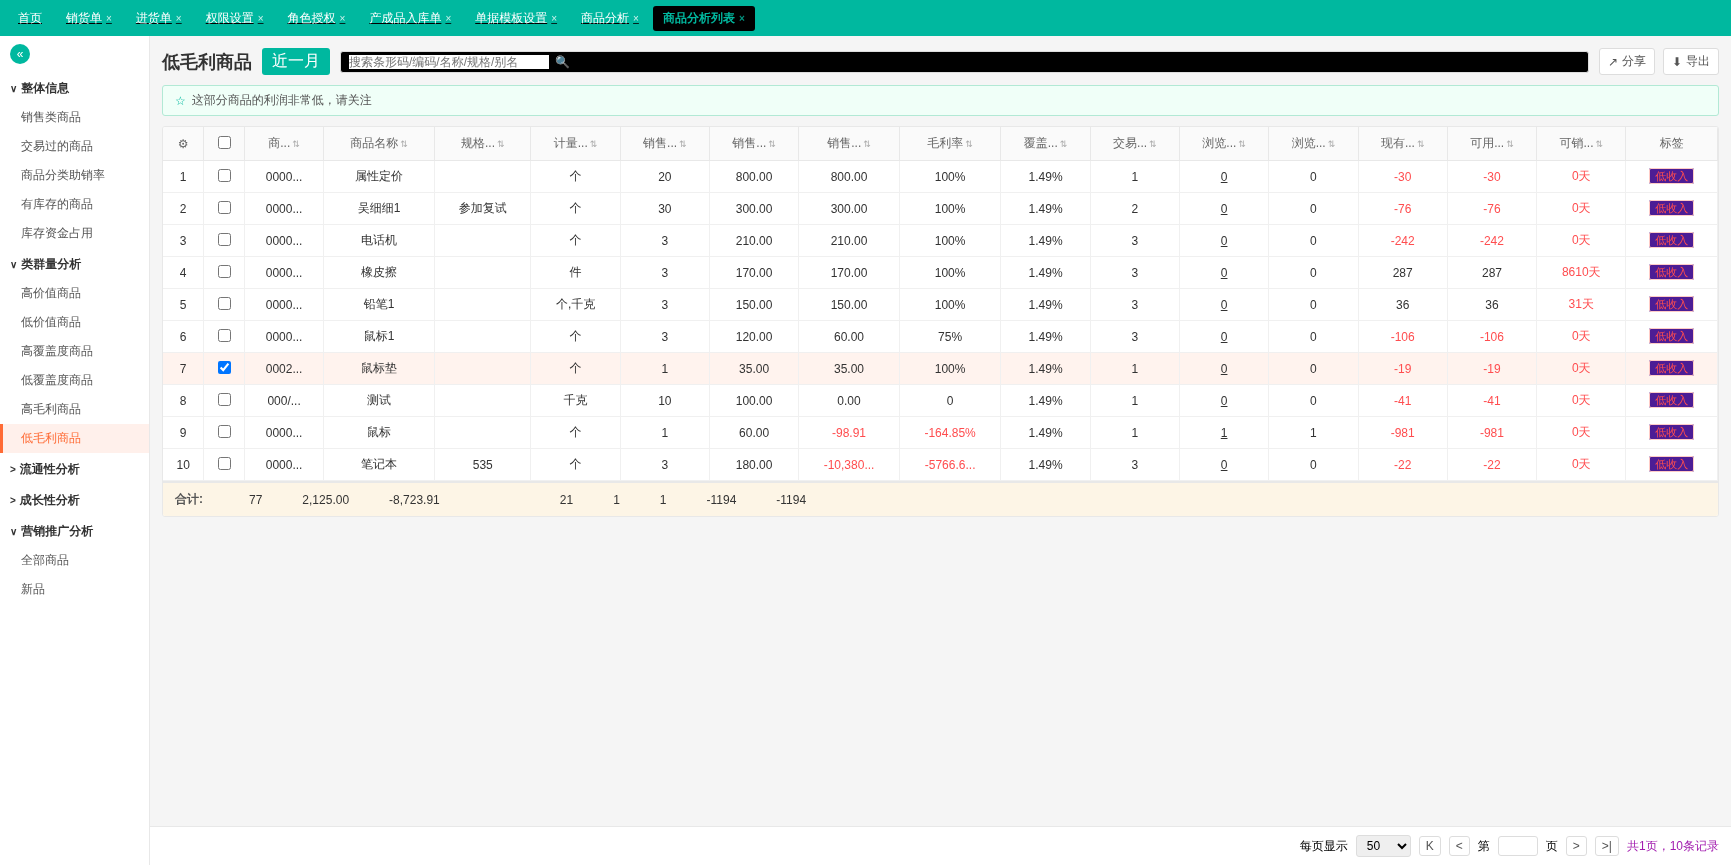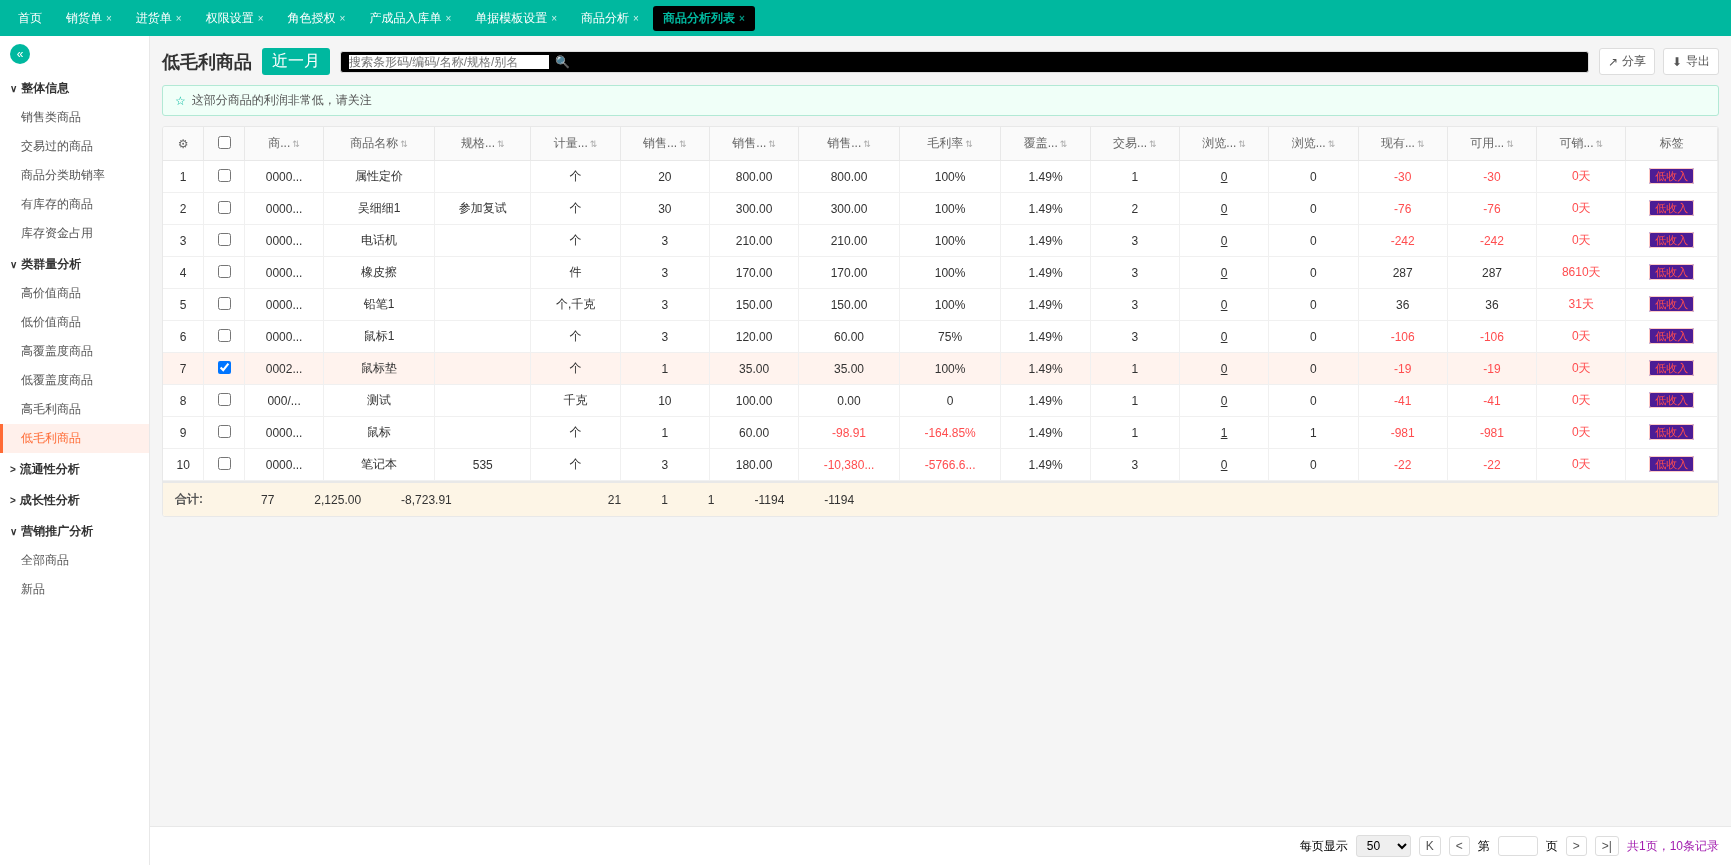--- a/index.html
+++ b/index.html
@@ -6,20 +6,21 @@
     body { background: #f5f5f5; }
 
     
     .top-nav {
       background: #00b89f;
       display: flex;
       align-items: center;
       height: 36px;
       padding: 0 8px;
       gap: 4px;
+      text-decoration: underline;
     }
     .nav-item {
       color: #fff;
       padding: 4px 10px;
       cursor: pointer;
       display: flex;
       align-items: center;
       gap: 4px;
       border-radius: 3px;
       white-space: nowrap;
@@ -197,21 +198,21 @@
     .red-text { color: #ff4d4f; }
     .underline-link { text-decoration: underline; color: #333; cursor: pointer; }
 
     
     .table-footer {
       background: #fdf5e6;
       border-top: 2px solid #e8e8e8;
       display: flex;
       align-items: center;
       padding: 8px 12px;
-      gap: 38px;
+      gap: 26px;
     }
     .footer-label { color: #555; font-weight: bold; }
     .footer-data { display: flex; gap: 40px; margin-left: 20px; flex: 1; }
     .footer-val { color: #333; }
 
     
     .bottom-bar {
       display: flex;
       align-items: center;
       justify-content: flex-end;
@@ -554,21 +555,21 @@
               <td><span class="tag-low-income">低收入</span></td>
             </tr>
           </tbody>
       </table>
       <div class="table-footer">
         <span class="footer-label">合计:</span>
         <div class="footer-data">
           <span class="footer-val">77</span>
           <span class="footer-val">2,125.00</span>
           <span class="footer-val red-text">-8,723.91</span>
-          <span class="footer-val" style="margin-left:116px;">21</span>
+          <span class="footer-val" style="margin-left:80px;">21</span>
           <span class="footer-val">1</span>
           <span class="footer-val">1</span>
           <span class="footer-val red-text">-1194</span>
           <span class="footer-val red-text">-1194</span>
         </div>
       </div>
     </div>
   </div>
 </div>
 

